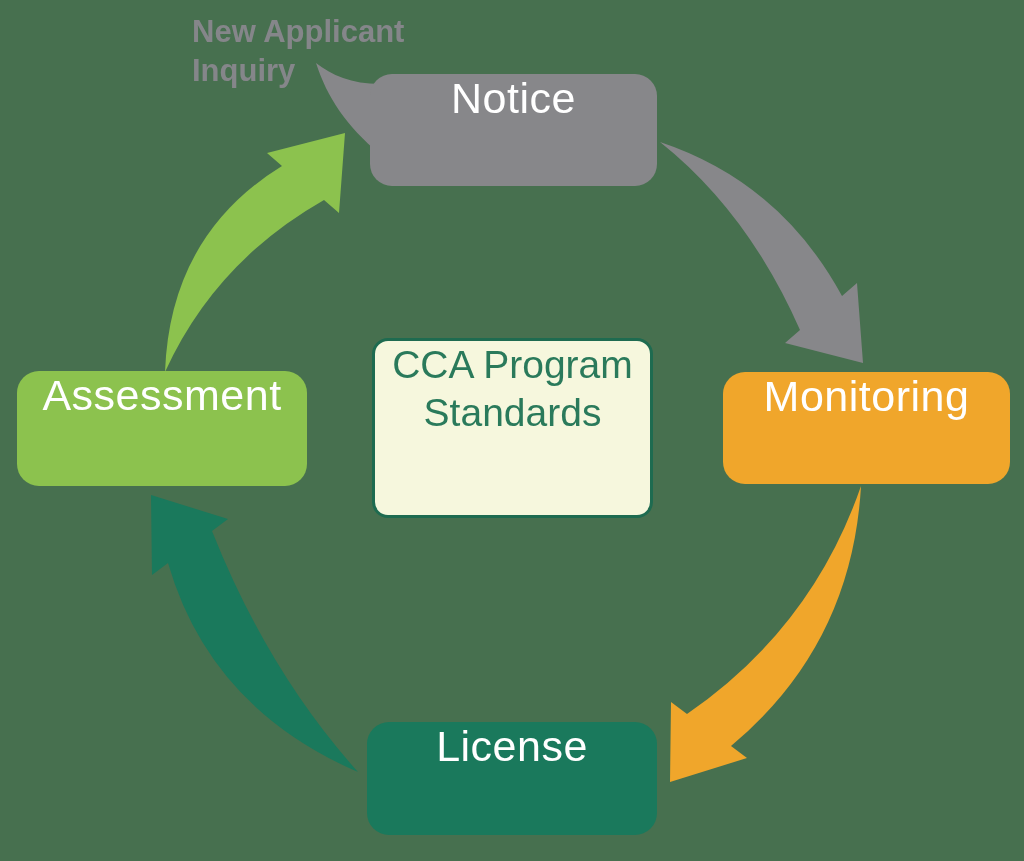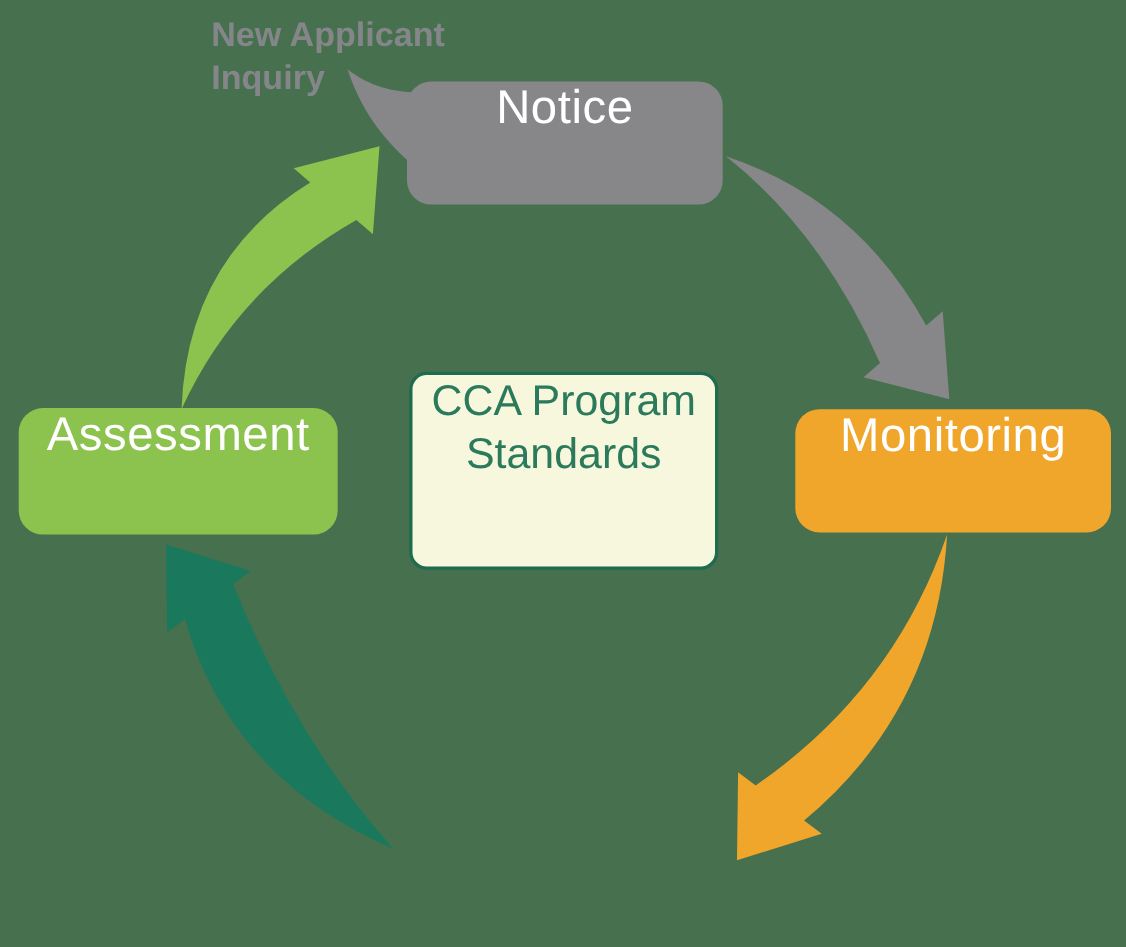--- a/index.html
+++ b/index.html
@@ -95,20 +95,23 @@
   <div class="annotation">New Applicant Inquiry</div>
 
   <div class="node node-notice">
     <span>Notice</span>
   </div>
 
   <div class="node node-assessment">
     <span>Monitoring</span>
   </div>
 
+  <div class="node node-license">
+    <span>License</span>
+  </div>
 
   <div class="node node-monitoring">
     <span>Assessment</span>
   </div>
 
   <div class="center-box">
     <span class="center-label">CCA Program Standards</span>
   </div>
 
 </div>

